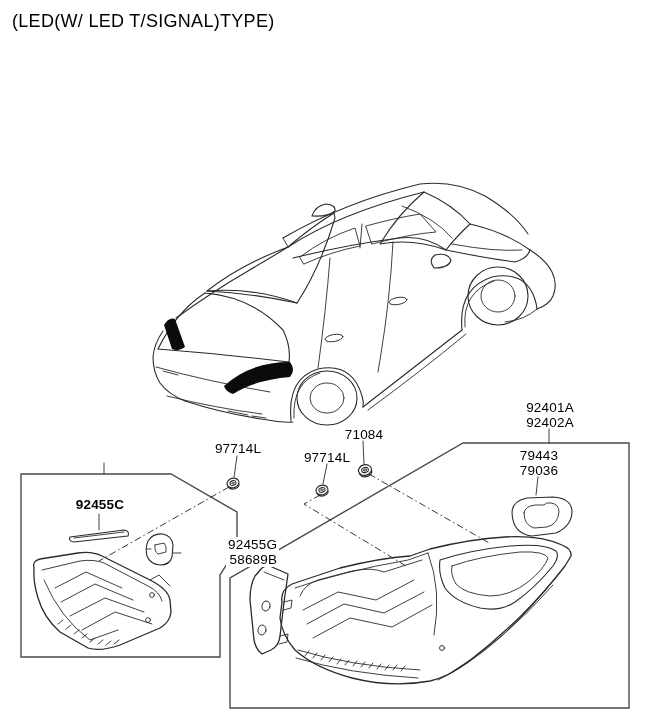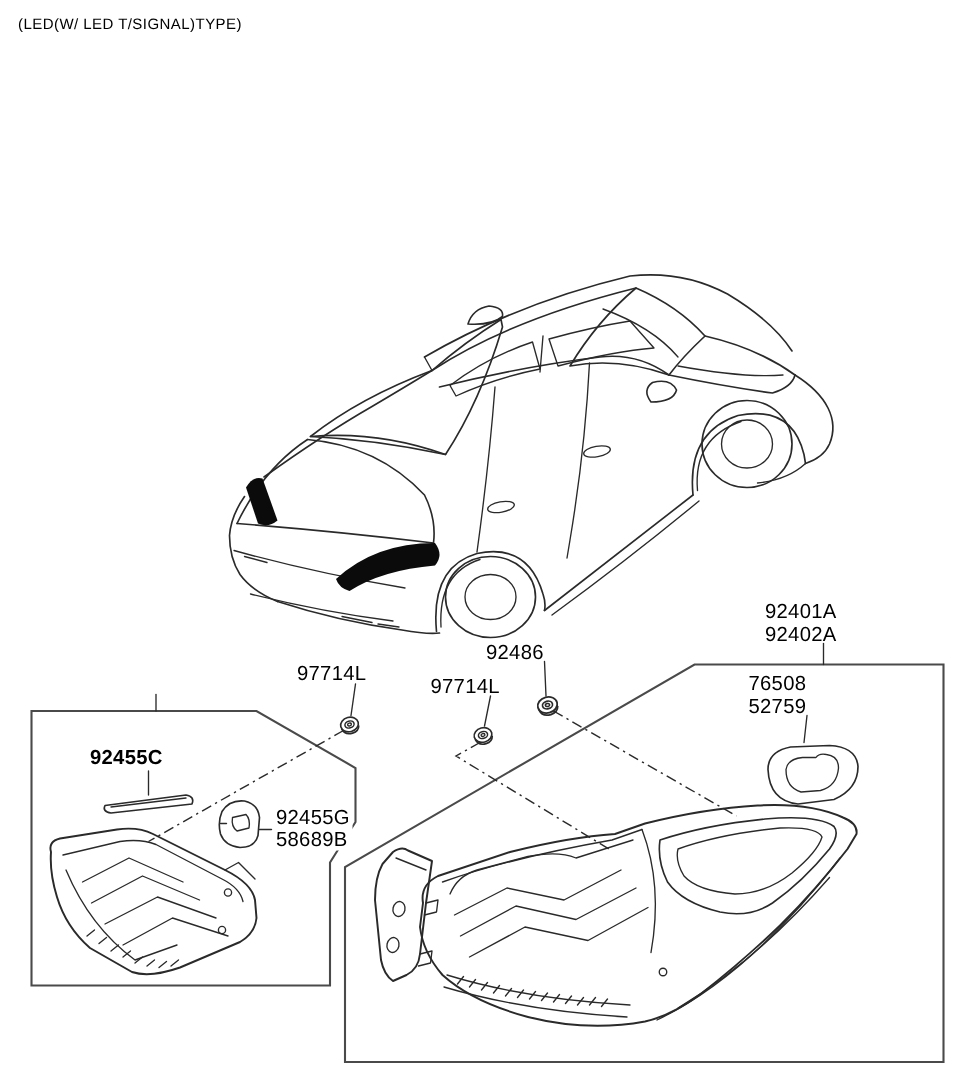--- a/index.html
+++ b/index.html
@@ -4,35 +4,35 @@
 <style>
   :root{
     --line:#2a2a2a; --box-line:#4a4a4a; --text:#000000; --bg:#ffffff; --lamp-fill:#0b0b0b;
   }
   html,body{margin:0;padding:0;background:#fff;}
   .stage{
     position:relative;width:646px;height:727px;background:var(--bg);
     font-family:"Liberation Sans", sans-serif;overflow:hidden;
   }
   .title{
-    position:absolute;left:12px;top:11px;font-size:10px;letter-spacing:.3px;color:var(--text);
+    position:absolute;left:12px;top:11px;font-size:18px;letter-spacing:.3px;color:var(--text);
     white-space:nowrap;
   }
   svg.art{position:absolute;left:0;top:0;}
   .s{fill:none;stroke:var(--line);stroke-width:1.1;stroke-linejoin:round;stroke-linecap:round;}
   .s2{fill:none;stroke:var(--line);stroke-width:1.3;stroke-linejoin:round;stroke-linecap:round;}
   .thin{fill:none;stroke:var(--line);stroke-width:.9;stroke-linejoin:round;stroke-linecap:round;}
   .fillb{fill:var(--lamp-fill);stroke:none;}
   .box{fill:none;stroke:var(--box-line);stroke-width:1.4;stroke-linejoin:miter;}
   .dash{fill:none;stroke:var(--line);stroke-width:.95;stroke-dasharray:7 3 1.5 3;}
   .lbl{
     position:absolute;color:var(--text);font-size:13.5px;line-height:15px;
-    text-align:left;white-space:nowrap;letter-spacing:.2px;
-  }
-  .lbl.leftalign{text-align:left;background:var(--bg);padding:0 2px;}
+    text-align:center;white-space:nowrap;letter-spacing:.2px;
+  }
+  .lbl.leftalign{text-align:right;background:var(--bg);padding:0 2px;margin-left:44px;}
   .lbl span{display:block;}
 </style>
 </head>
 <body>
 
 <div class="stage">
 
   <div class="title">(LED(W/ LED T/SIGNAL)TYPE)</div>
 
   <svg class="art" width="646" height="727" viewBox="0 0 646 727">
@@ -203,35 +203,35 @@
       <path class="thin" d="M524,513 Q525,506 535,505 L544,505 Q546,502 551,503 Q559,504 559,512 Q558,524 547,527 L534,528 Q524,525 524,513 Z"></path>
     </g>
   </svg>
 
 
   <div class="lbl" style="left:198px;top:441px;width:80px;">
     <span>97714L</span>
   </div>
 
   <div class="lbl" style="left:324px;top:427px;width:80px;">
-    <span>92486</span>
+    <span>71084</span>
   </div>
 
   <div class="lbl" style="left:287px;top:450px;width:80px;">
     <span>97714L</span>
   </div>
 
   <div class="lbl" style="left:510px;top:400px;width:80px;">
     <span>92401A</span>
     <span>92402A</span>
   </div>
 
   <div class="lbl" style="left:499px;top:448px;width:80px;">
-    <span>76508</span>
-    <span>52759</span>
+    <span>79443</span>
+    <span>79036</span>
   </div>
 
   <div class="lbl" style="left:60px;top:497px;width:80px;font-weight:bold;">
     <span>92455C</span>
   </div>
 
   <div class="lbl leftalign" style="left:182px;top:537px;">
     <span>92455G</span>
     <span>58689B</span>
   </div>

